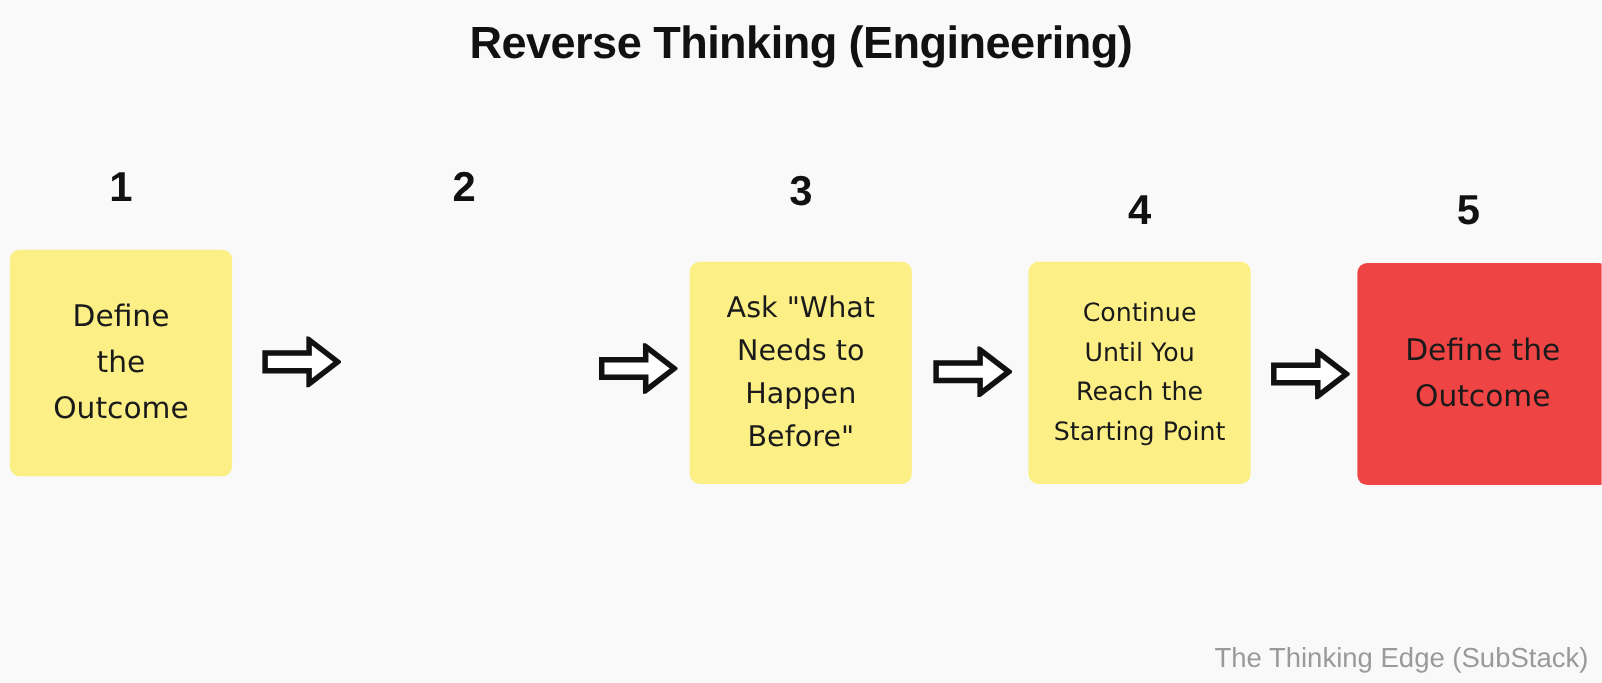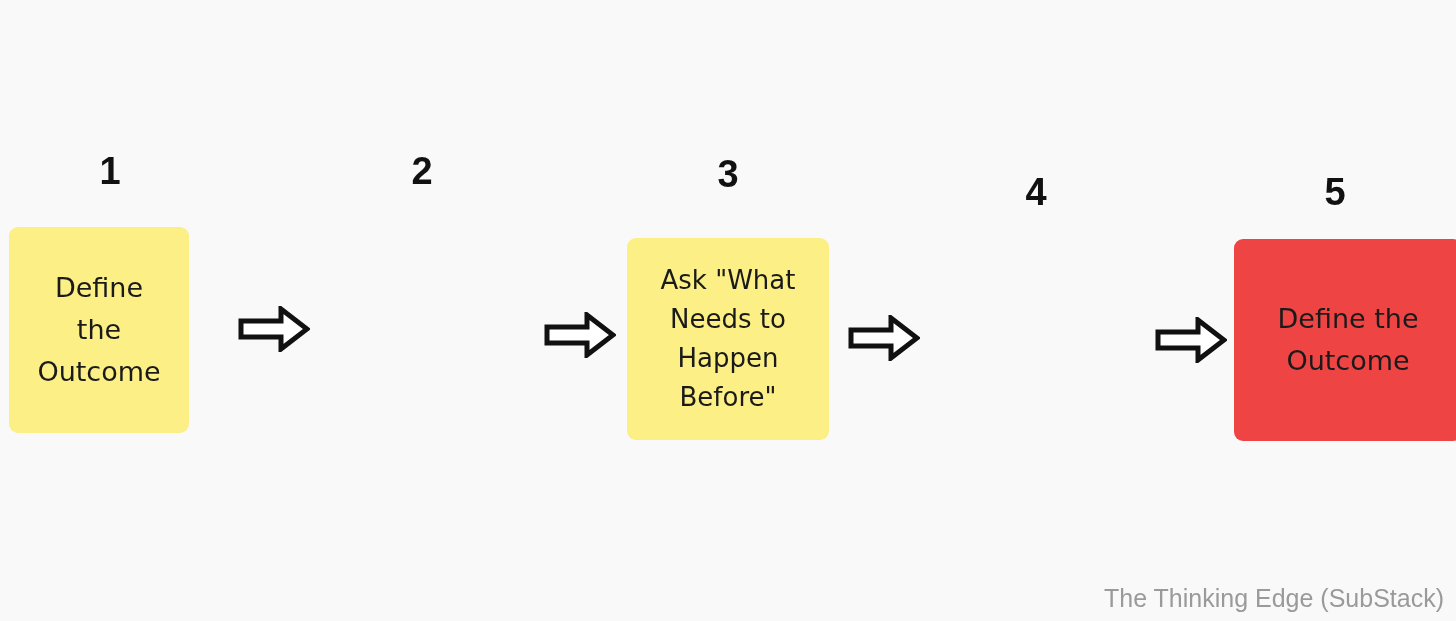--- a/index.html
+++ b/index.html
@@ -82,44 +82,51 @@
     color: #9a9a9a;
     white-space: nowrap;
     margin-top: 12px;
   }
 </style>
 </head>
 <body style="background: rgb(249, 249, 249);">
 
 <div id="canvas">
 
+  <div id="title">Reverse Thinking (Engineering)</div>
 
   <div id="steps-layer">
       <div class="step" style="left: 9px; top: 0px; width: 202px; height: 621px;">
         <div class="step-number" style="top: 152px;">1</div>
-        <div class="step-box" style="left: 0px; top: 227px; width: 180px; height: 206px; background: rgb(251, 239, 133);">
+        <div class="step-box" style="left: 0px; top: 227px; width: 202px; height: 206px; background: rgb(251, 239, 133);">
           <div class="step-box-text" style="font-size: 27px; line-height: 42px; color: rgb(26, 26, 26);">Define
 the
 Outcome</div>
         </div>
       </div>
       <div class="step" style="left: 321px; top: 0px; width: 202px; height: 621px;">
         <div class="step-number" style="top: 152px;">2</div>
       </div>
       <div class="step" style="left: 627px; top: 0px; width: 202px; height: 621px;">
         <div class="step-number" style="top: 155px;">3</div>
         <div class="step-box" style="left: 0px; top: 238px; width: 202px; height: 202px; background: rgb(251, 239, 133);">
           <div class="step-box-text" style="font-size: 26px; line-height: 39px; color: rgb(26, 26, 26);">Ask "What
 Needs to
 Happen
 Before"</div>
         </div>
       </div>
       <div class="step" style="left: 935px; top: 0px; width: 202px; height: 621px;">
         <div class="step-number" style="top: 173px;">4</div>
+        <div class="step-box" style="left: 0px; top: 238px; width: 202px; height: 202px; background: rgb(251, 239, 133);">
+          <div class="step-box-text" style="font-size: 23px; line-height: 36px; color: rgb(26, 26, 26);">Continue
+Until You
+Reach the
+Starting Point</div>
+        </div>
       </div>
       <div class="step" style="left: 1234px; top: 0px; width: 202px; height: 621px;">
         <div class="step-number" style="top: 173px;">5</div>
         <div class="step-box" style="left: 0px; top: 239px; width: 228px; height: 202px; background: #ef4444;">
           <div class="step-box-text" style="font-size: 27px; line-height: 42px; color: rgb(26, 26, 26);">Define the
 Outcome</div>
         </div>
       </div>
     </div>
 

